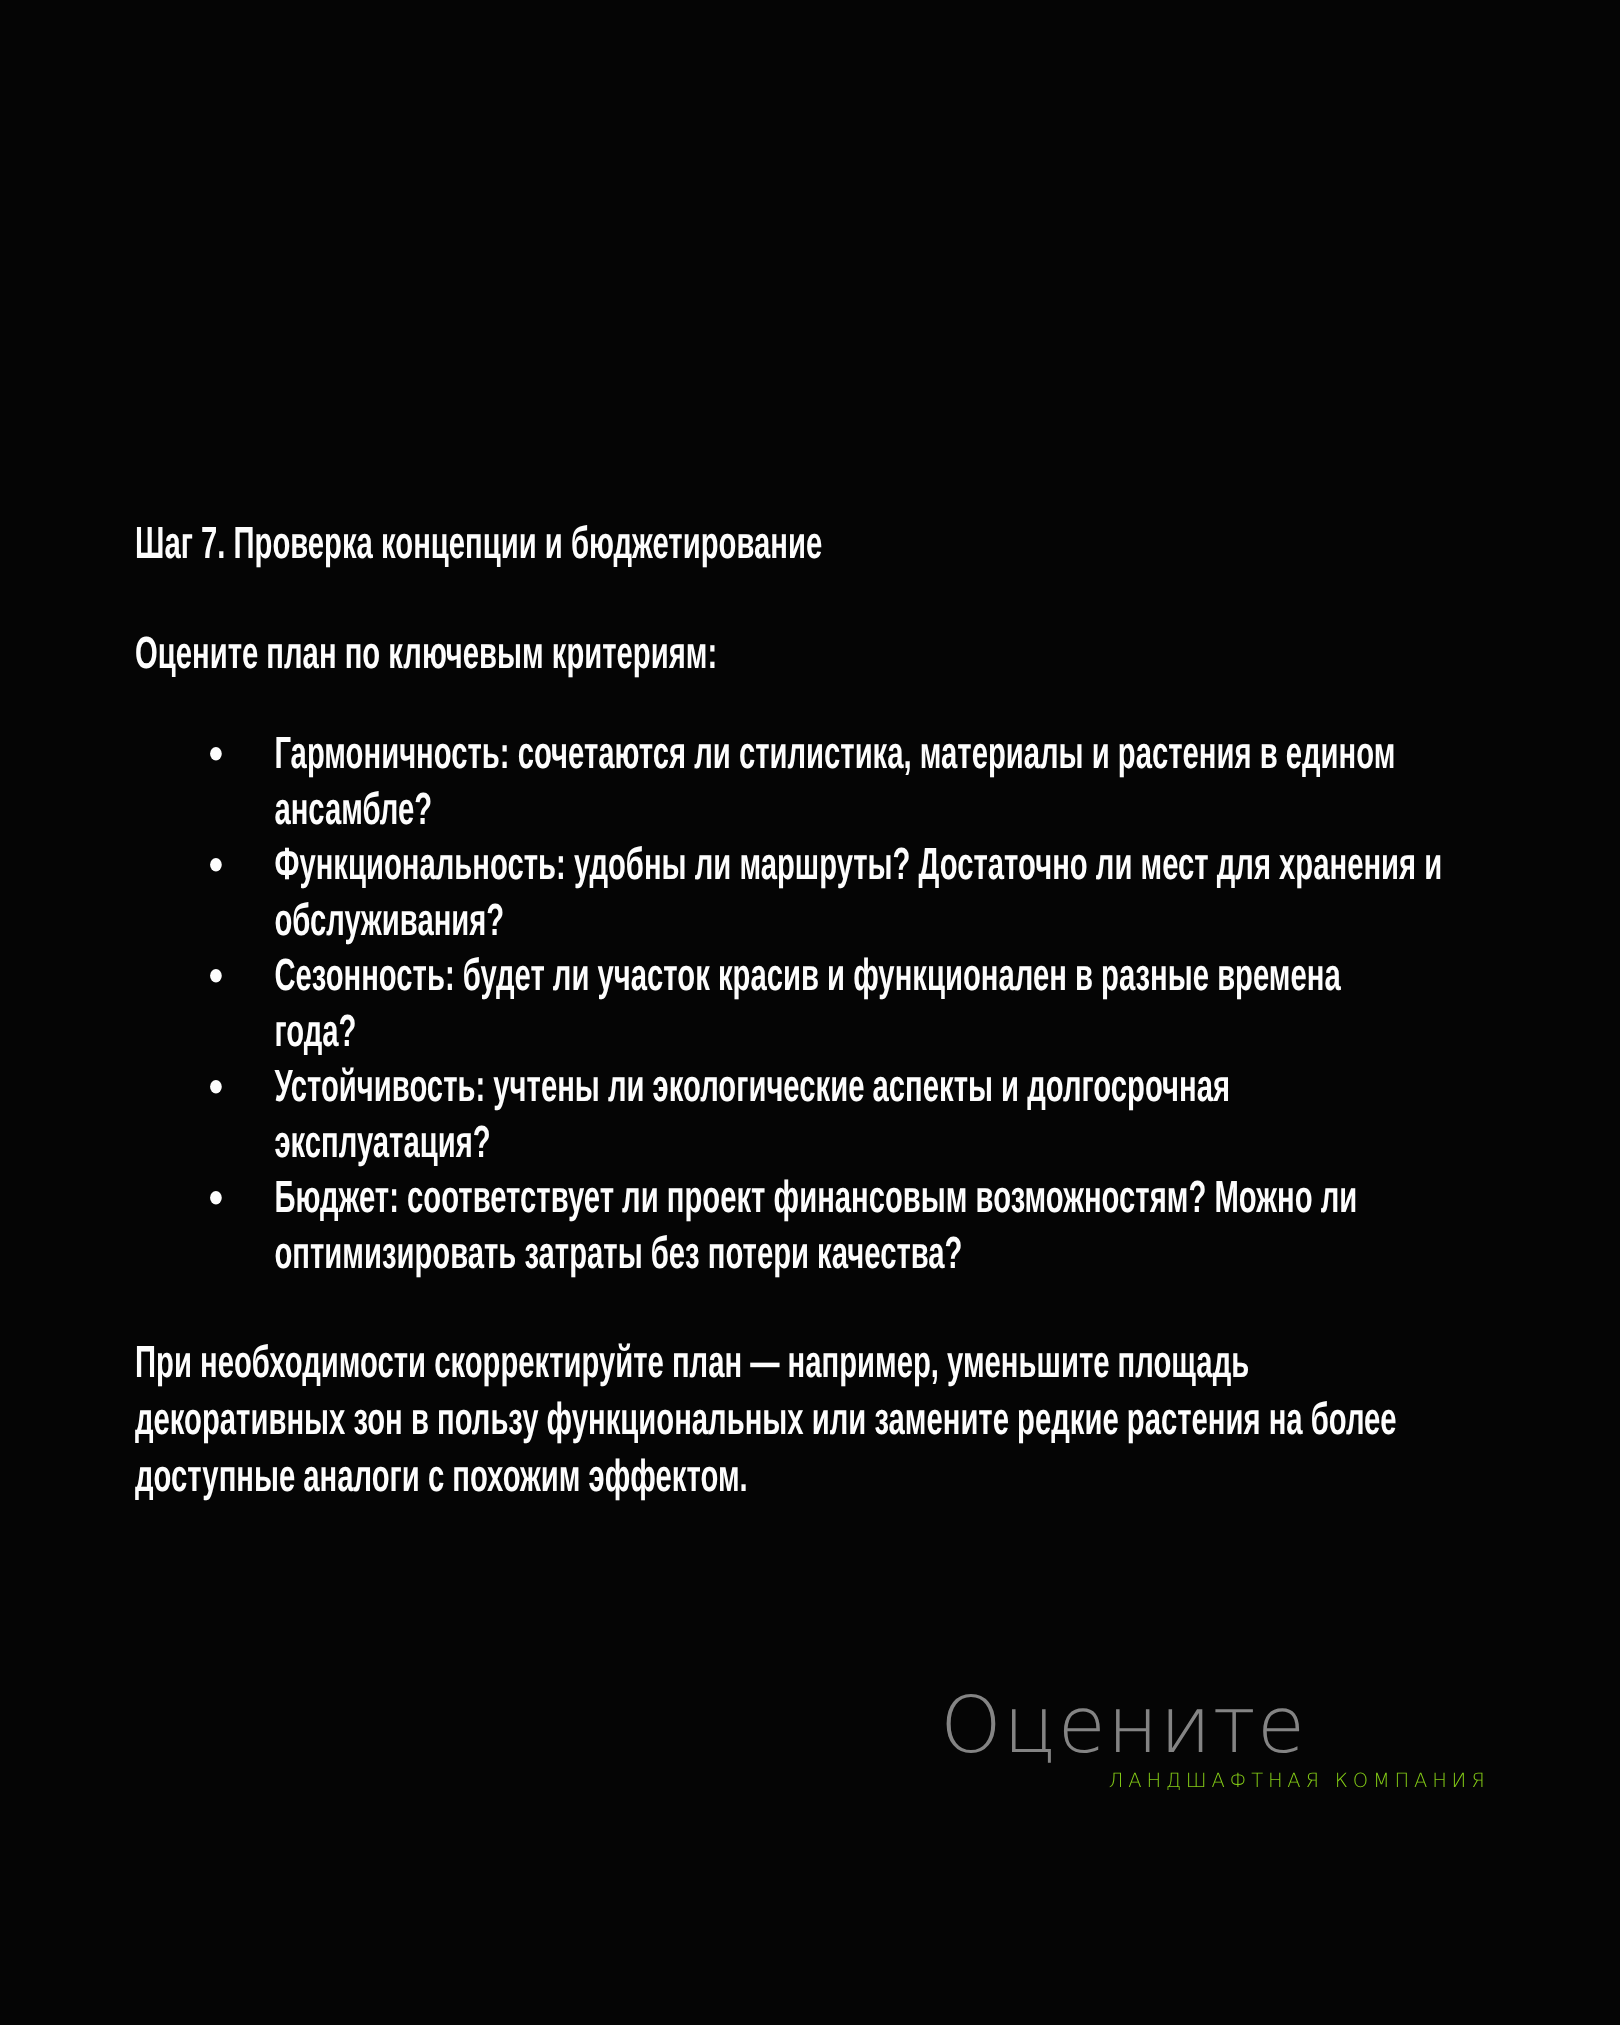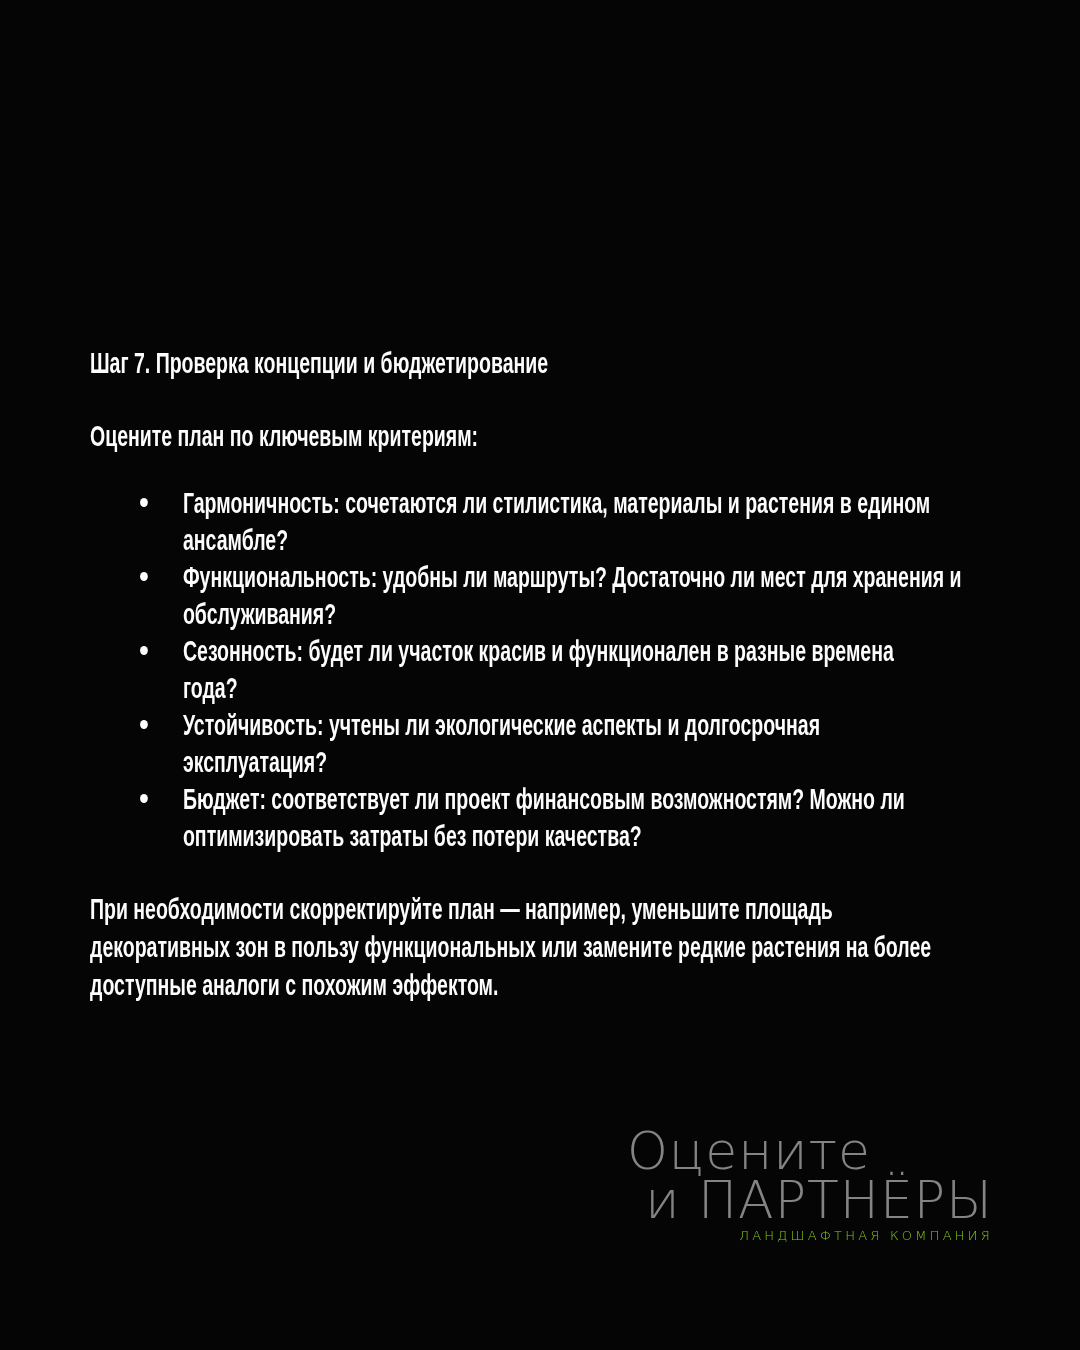--- a/index.html
+++ b/index.html
@@ -113,17 +113,16 @@
     <div class="closing">
       <div class="line">При необходимости скорректируйте план — например, уменьшите площадь</div>
       <div class="line">декоративных зон в пользу функциональных или замените редкие растения на более</div>
       <div class="line">доступные аналоги с похожим эффектом.</div>
     </div>
 
   </div>
 
   <div class="logo">
     <div class="logo-line1">Оцените</div>
-    <div class="logo-line2">и ПАРТНЁРЫ</div>
     <div class="logo-tagline">ЛАНДШАФТНАЯ КОМПАНИЯ</div>
   </div>
 
 </div>
 
 </body></html>

